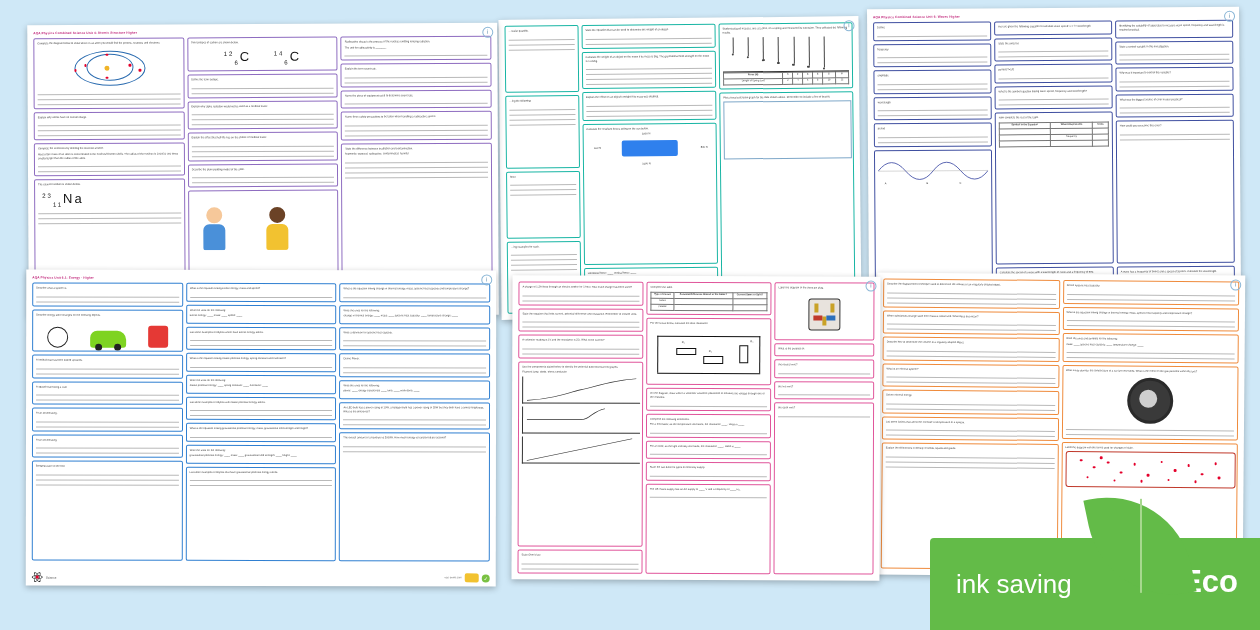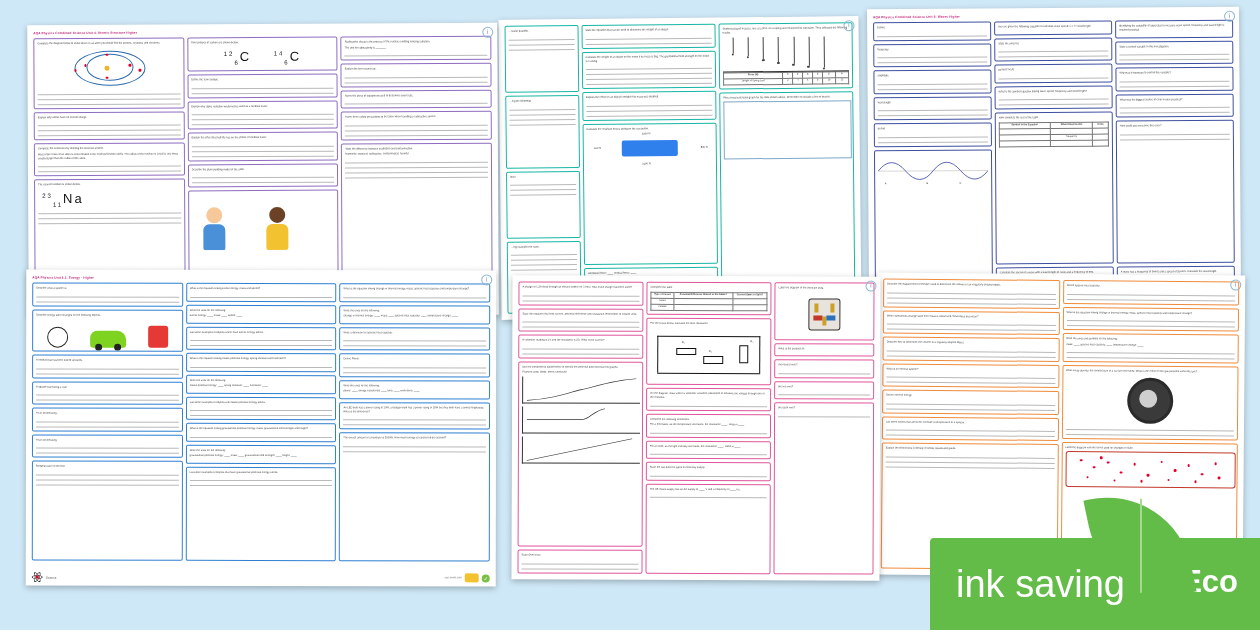--- a/index.html
+++ b/index.html
@@ -102,21 +102,21 @@
   .particles{width:100%;height:34px;border:.6px solid #c0392b;border-radius:3px;position:relative;overflow:hidden;}
   .particles i{position:absolute;width:2.6px;height:2.6px;border-radius:50%;background:#e4002b;}
 
   .waveform{width:100%;height:34px;position:relative;}
   .bulbfig{width:100%;height:30px;position:relative;}
 
   
   .eco{position:absolute;right:0;bottom:0;width:330px;height:92px;
        background:#63bb48;border-radius:4px 0 0 0;display:flex;align-items:center;
        justify-content:flex-start;gap:14px;padding-left:26px;box-sizing:border-box;color:#fff;}
-  .eco .t1{font-size:38px;}
+  .eco .t1{font-size:26px;}
   .eco .t2{font-size:31px;font-weight:bold;}
   .leaf{position:absolute;right:74px;bottom:28px;width:92px;height:112px;
         background:#63bb48;border-radius:0 86px 0 86px;transform:rotate(-12deg);}
   .leafvein{position:absolute;left:50%;top:8%;width:1.6px;height:84%;background:#a7d88f;transform:rotate(12deg);}
 </style>
 </head>
 <body>
 
 <div class="stage">
 

